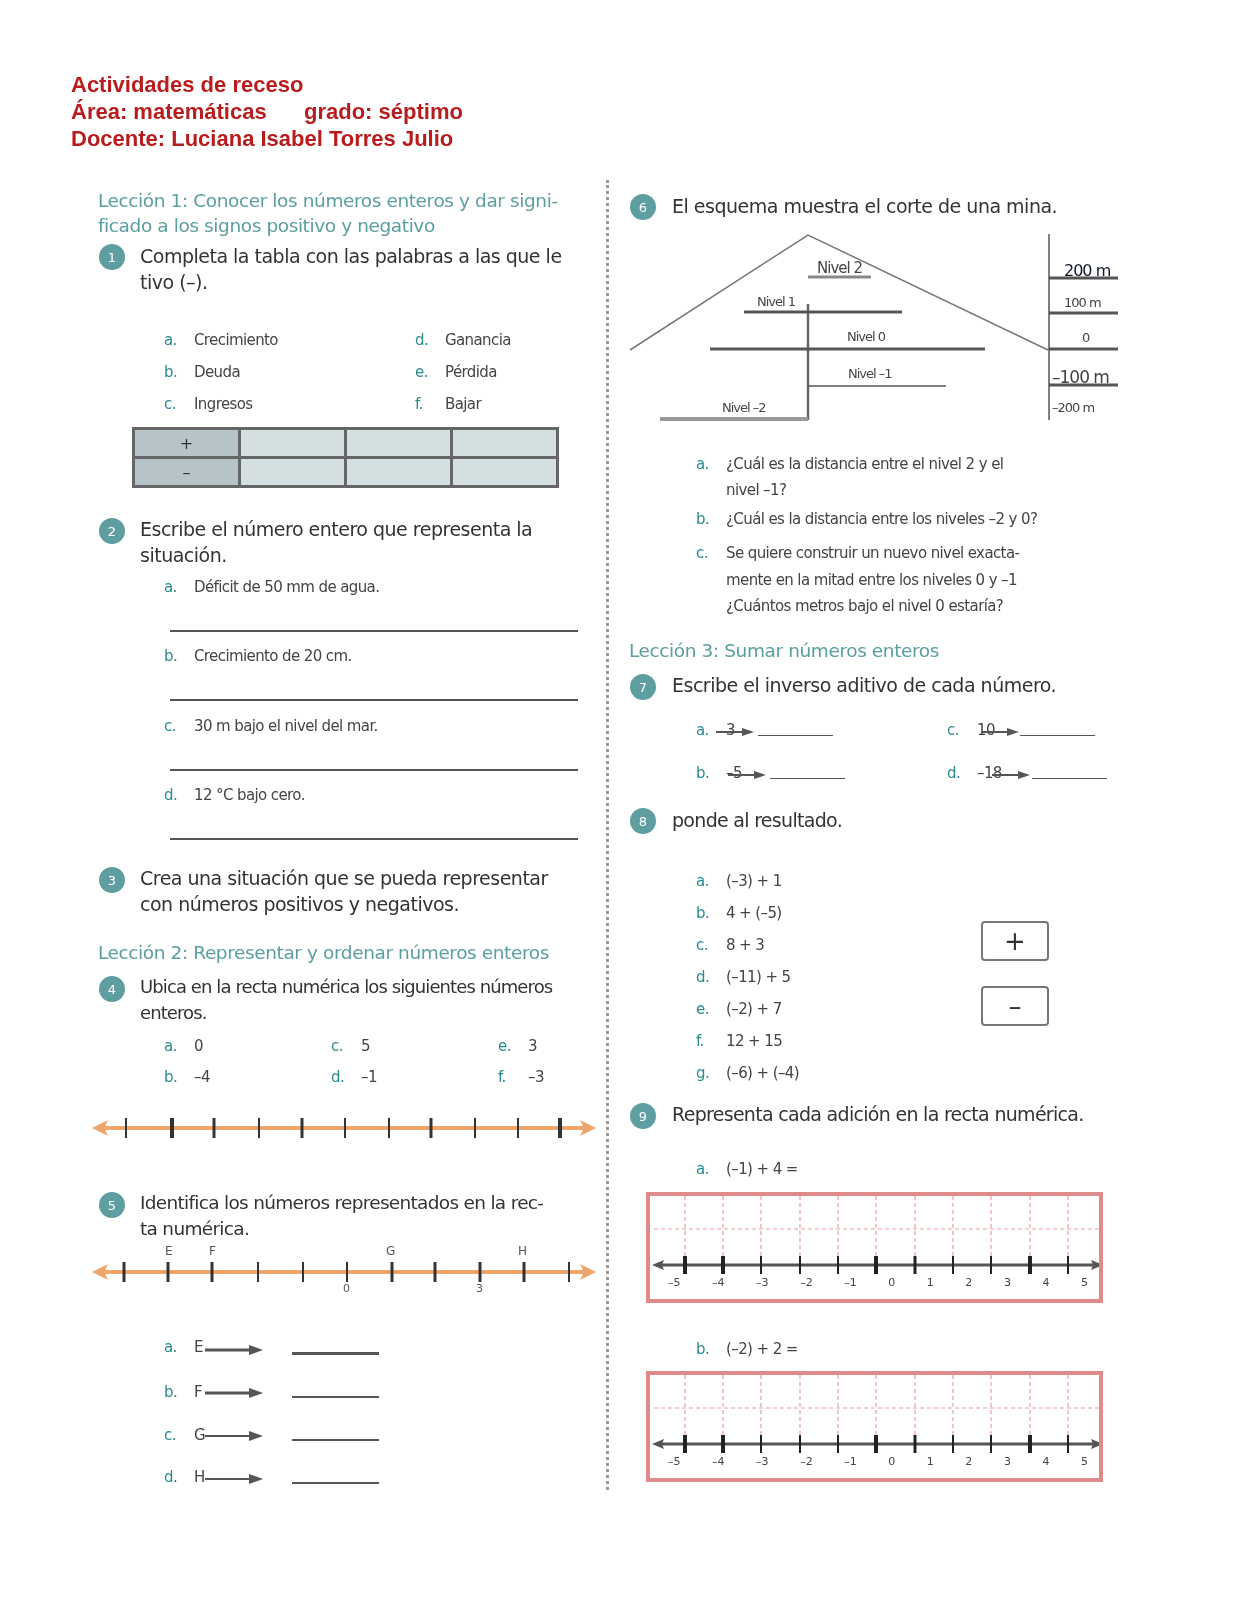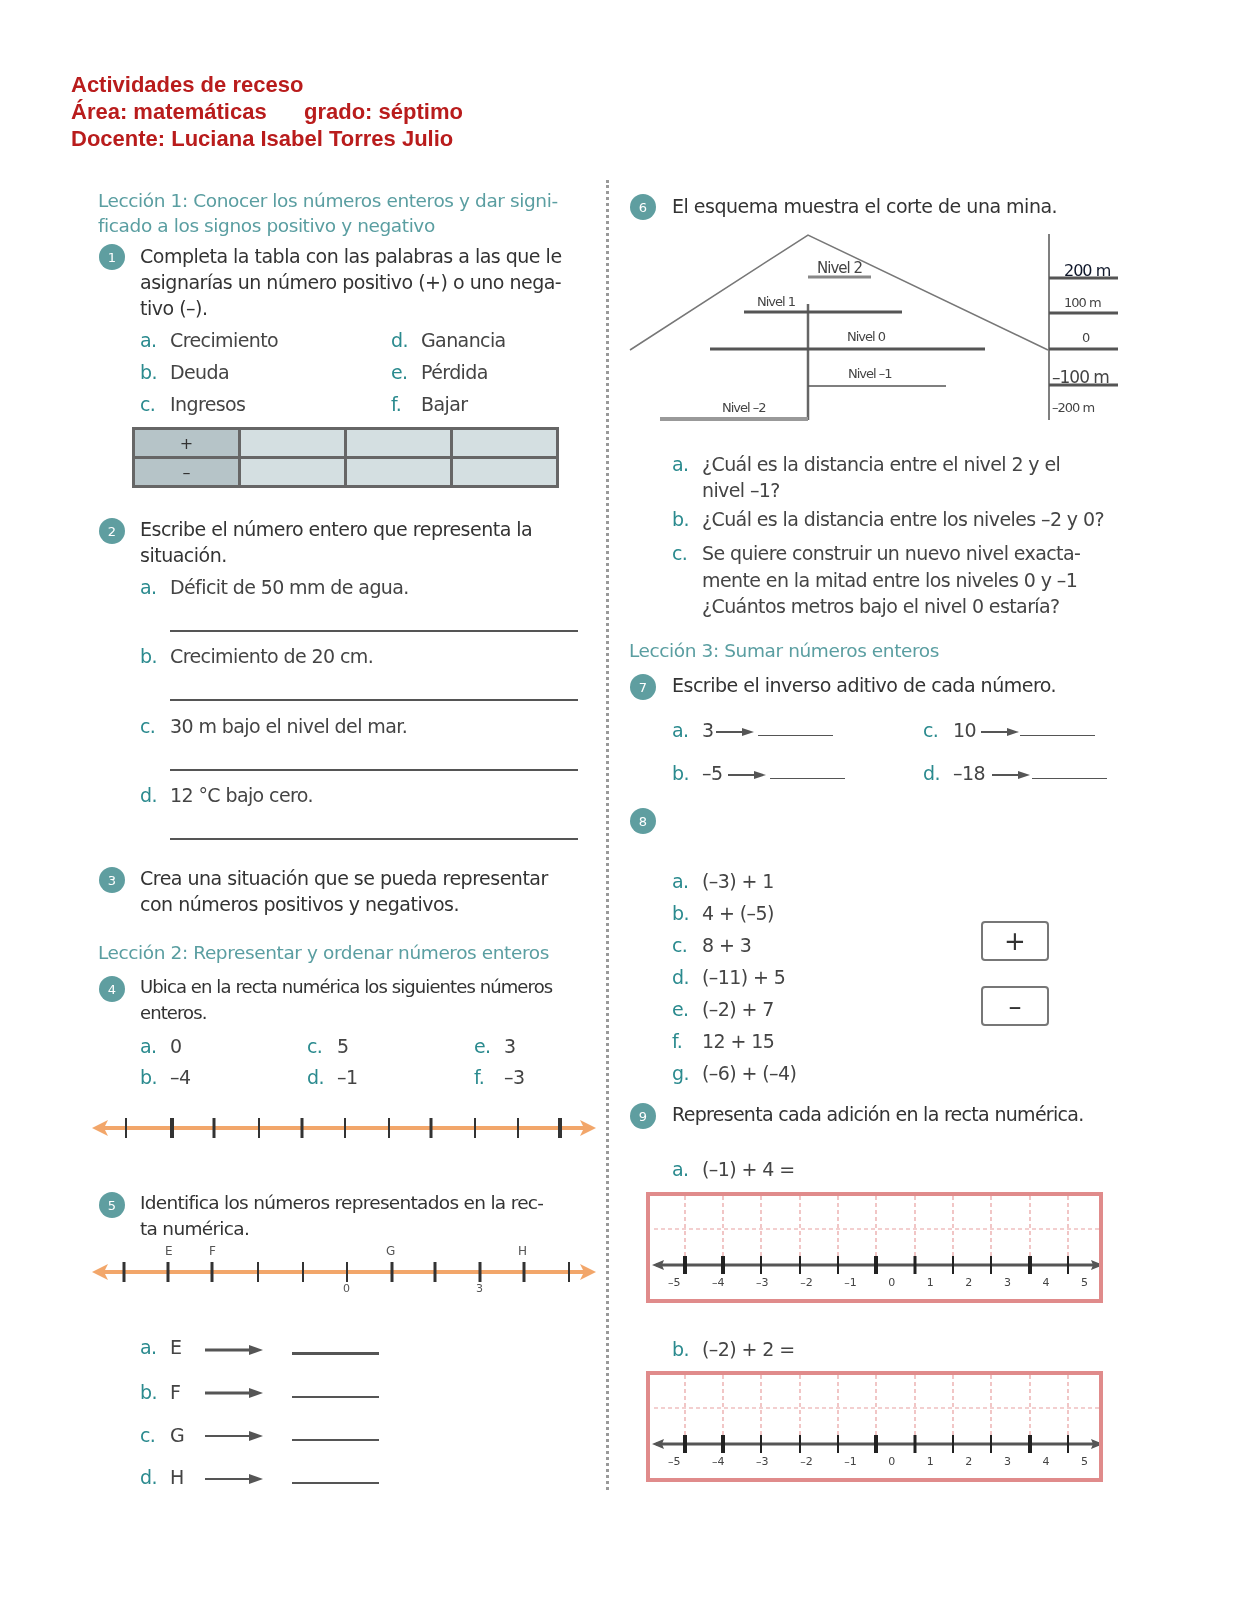--- a/index.html
+++ b/index.html
@@ -2,21 +2,21 @@
 <html><head>
 <meta charset="utf-8">
 <style>
   html,body{margin:0;padding:0;background:#fff;}
   body{width:1236px;height:1600px;position:relative;font-family:"DejaVu Sans",sans-serif;color:#3a3a3a;overflow:hidden;}
   .abs{position:absolute;}
   .hdr{font-family:"Liberation Sans",sans-serif;font-weight:bold;font-size:22px;color:#b91c1c;line-height:27px;left:71px;}
   .lesson{color:#5a9ea1;font-size:18.5px;letter-spacing:-0.4px;line-height:25px;}
   .badge{width:26px;height:26px;border-radius:50%;background:#5f9ea0;color:#fff;font-size:13px;display:flex;align-items:center;justify-content:center;}
   .qtitle{font-size:19px;color:#333;letter-spacing:-0.5px;line-height:26px;}
-  .item{font-size:19px;color:#444;letter-spacing:-0.6px;line-height:24px;white-space:nowrap;}
+  .item{font-size:15px;color:#444;letter-spacing:-0.6px;line-height:24px;white-space:nowrap;margin-left:24px;}
   .lbl{color:#2a8a8e;display:inline-block;width:30px;}
   .ans{border-bottom:2px solid #555;height:0;}
   .tbl{border-collapse:collapse;}
   .tbl td{border:3px solid #666;background:#d4dfe1;width:103px;height:26px;text-align:center;font-size:16px;color:#333;padding:0;}
   .tbl td.h{background:#b6c4c8;}
   .divider{left:606px;top:180px;width:0;height:1310px;border-left:3px dotted #999;}
   .signbox{width:64px;height:36px;border:2px solid #777;border-radius:4px;display:flex;align-items:center;justify-content:center;font-size:26px;color:#333;}
   .nlbox{border:4px solid #e08b8b;}
 </style>
 </head>
@@ -30,21 +30,20 @@
 <div class="abs divider"></div>
 
 <div class="abs lesson" style="left:98px;top:188px;">
   <div>Lección 1: Conocer los números enteros y dar signi-</div>
   <div>ficado a los signos positivo y negativo</div>
 </div>
 
 <div class="abs badge" style="left:99px;top:244px;">1</div>
 <div class="abs qtitle" style="left:140px;top:243px;">
   <div>Completa la tabla con las palabras a las que le</div>
-  <div>asignarías un número positivo (+) o uno nega-</div>
   <div>tivo (–).</div>
 </div>
 
 <div class="abs item" style="left:140px;top:328px;"><span class="lbl">a.</span><span>Crecimiento</span></div>
 <div class="abs item" style="left:140px;top:360px;"><span class="lbl">b.</span><span>Deuda</span></div>
 <div class="abs item" style="left:140px;top:392px;"><span class="lbl">c.</span><span>Ingresos</span></div>
 <div class="abs item" style="left:391px;top:328px;"><span class="lbl">d.</span><span>Ganancia</span></div>
 <div class="abs item" style="left:391px;top:360px;"><span class="lbl">e.</span><span>Pérdida</span></div>
 <div class="abs item" style="left:391px;top:392px;"><span class="lbl">f.</span><span>Bajar</span></div>
 
@@ -232,20 +231,21 @@
       <polygon points="302,47 314,51 302,55" stroke="none"></polygon>
   </g>
 </svg>
 <div class="abs ans" style="left:758px;top:735px;width:75px;border-bottom-width:1.5px;"></div>
 <div class="abs ans" style="left:770px;top:778px;width:75px;border-bottom-width:1.5px;"></div>
 <div class="abs ans" style="left:1020px;top:735px;width:75px;border-bottom-width:1.5px;"></div>
 <div class="abs ans" style="left:1032px;top:778px;width:75px;border-bottom-width:1.5px;"></div>
 
 <div class="abs badge" style="left:630px;top:808px;">8</div>
 <div class="abs qtitle" style="left:672px;top:807px;letter-spacing:-0.7px;">
+  <div>ponde al resultado.</div>
 </div>
 <div class="abs item" style="left:672px;top:865px;line-height:32px;">
   <div><span class="lbl">a.</span><span>(–3) + 1</span></div>
   <div><span class="lbl">b.</span><span>4 + (–5)</span></div>
   <div><span class="lbl">c.</span><span>8 + 3</span></div>
   <div><span class="lbl">d.</span><span>(–11) + 5</span></div>
   <div><span class="lbl">e.</span><span>(–2) + 7</span></div>
   <div><span class="lbl">f.</span><span>12 + 15</span></div>
   <div><span class="lbl">g.</span><span>(–6) + (–4)</span></div>
 </div>

